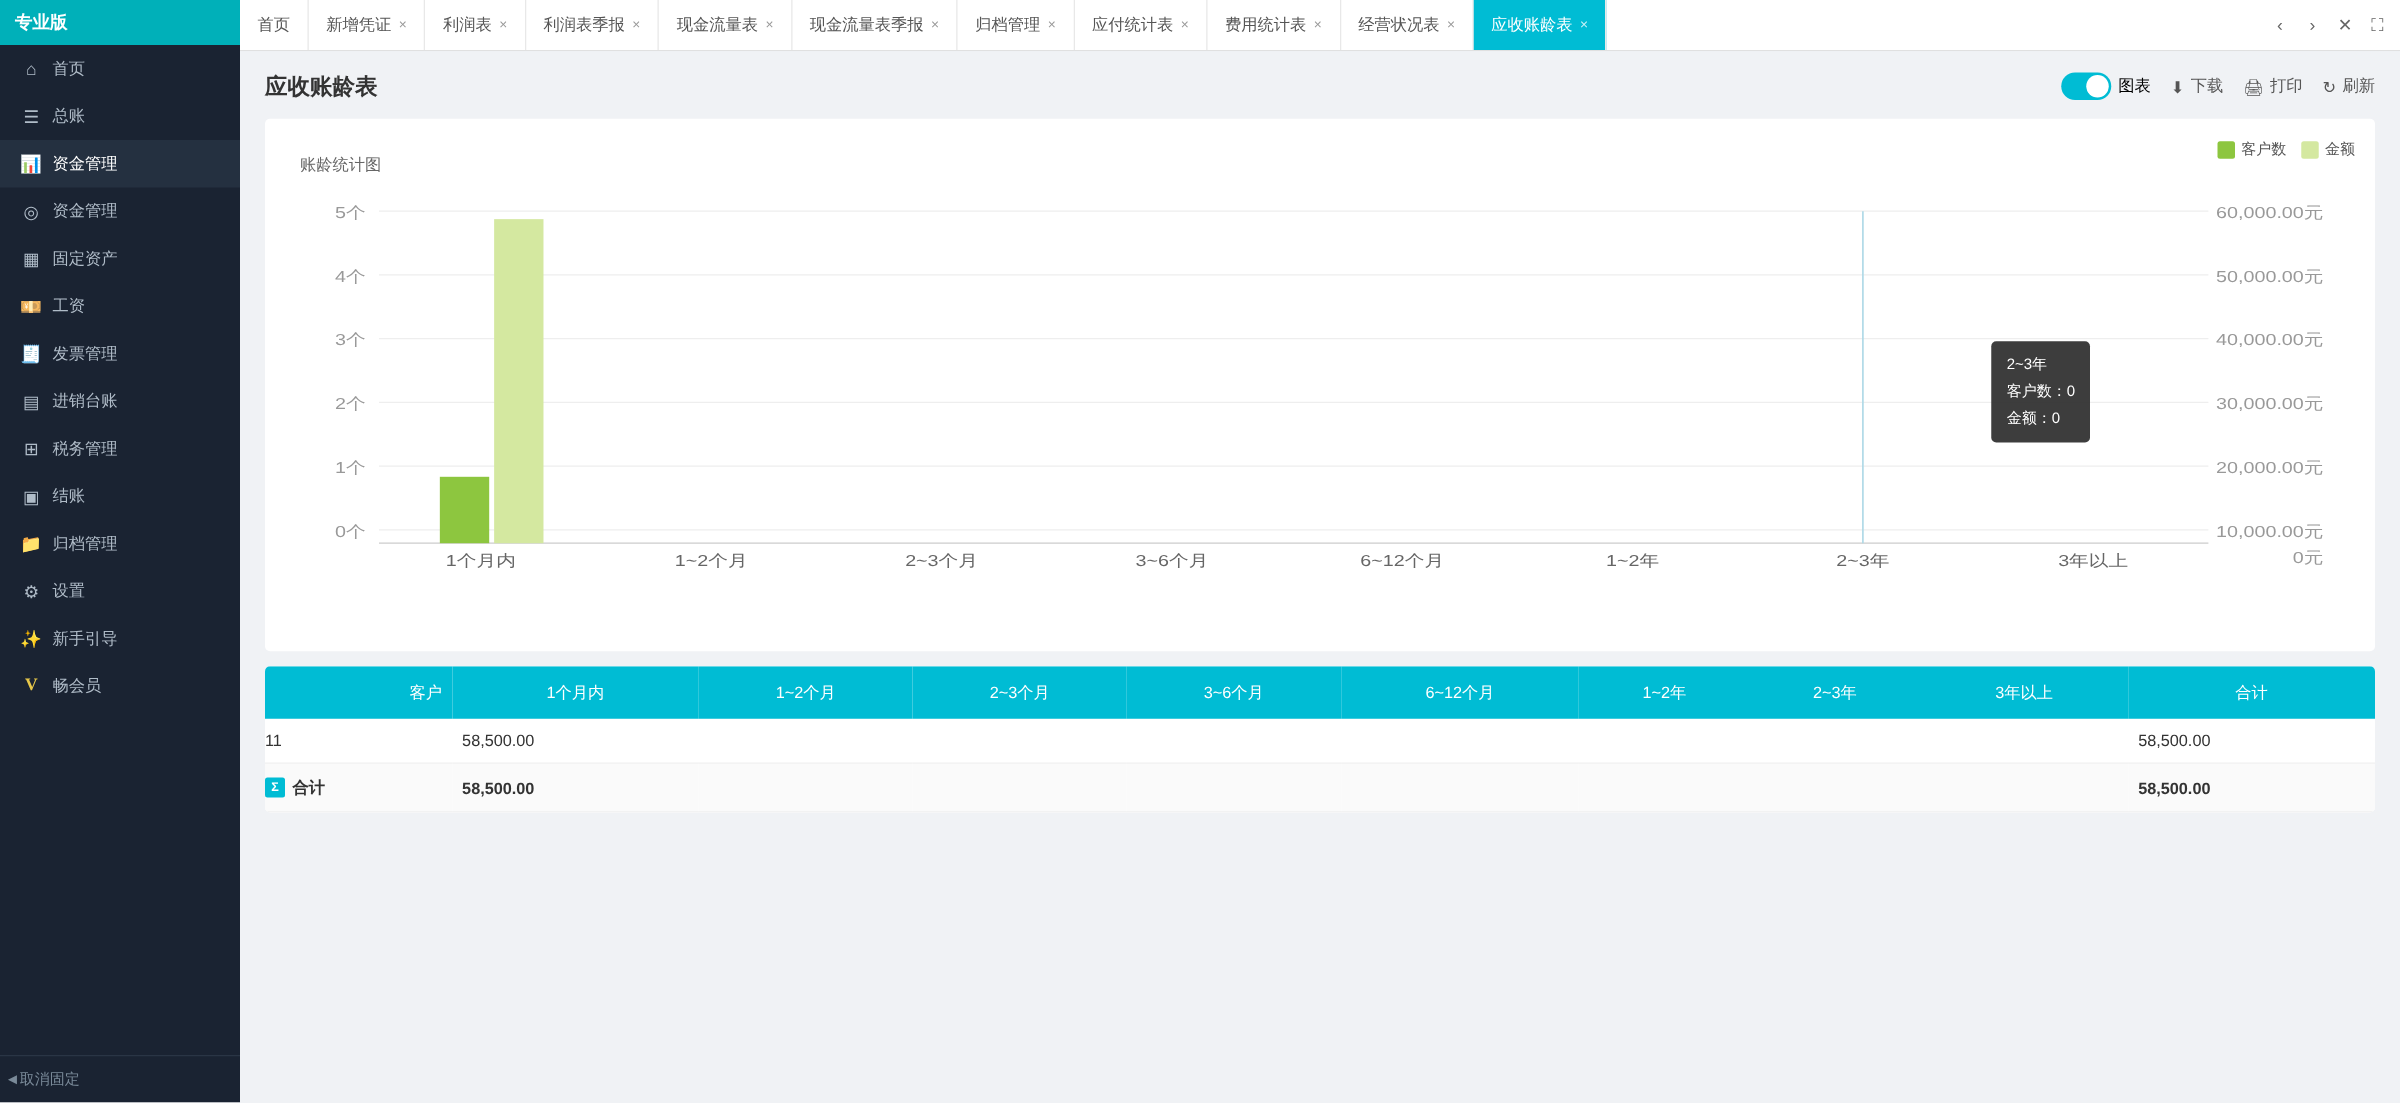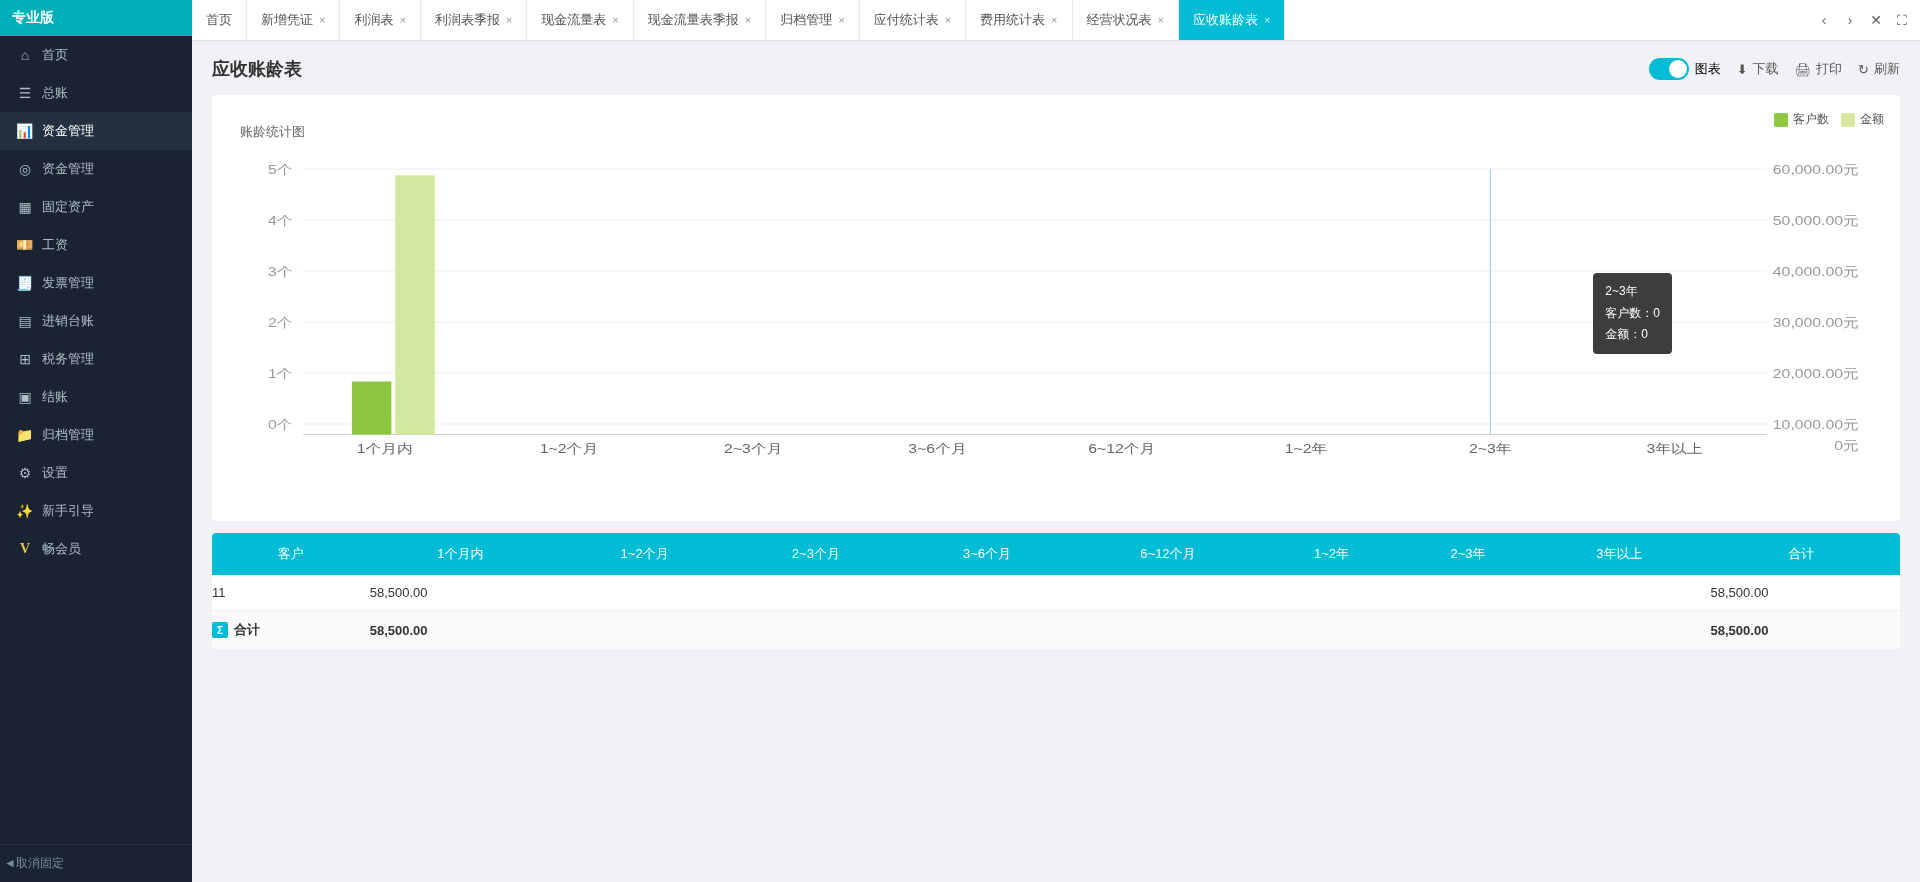--- a/index.html
+++ b/index.html
@@ -238,21 +238,21 @@
       font-weight: normal;
       font-size: 13px;
     }
     td {
       padding: 10px 8px;
       font-size: 13px;
       color: #333;
       border-bottom: 1px solid #f0f0f0;
     }
     td:first-child { text-align: left; padding-left: 0; }
-    th:first-child { text-align: center; padding-left: 16px; }
+    th:first-child { text-align: right; padding-left: 16px; }
     .total-row td { font-weight: bold; background: #fafafa; }
     .total-label {
       display: flex;
       align-items: center;
       gap: 6px;
     }
     .total-icon {
       width: 16px;
       height: 16px;
       background: #00bcd4;

